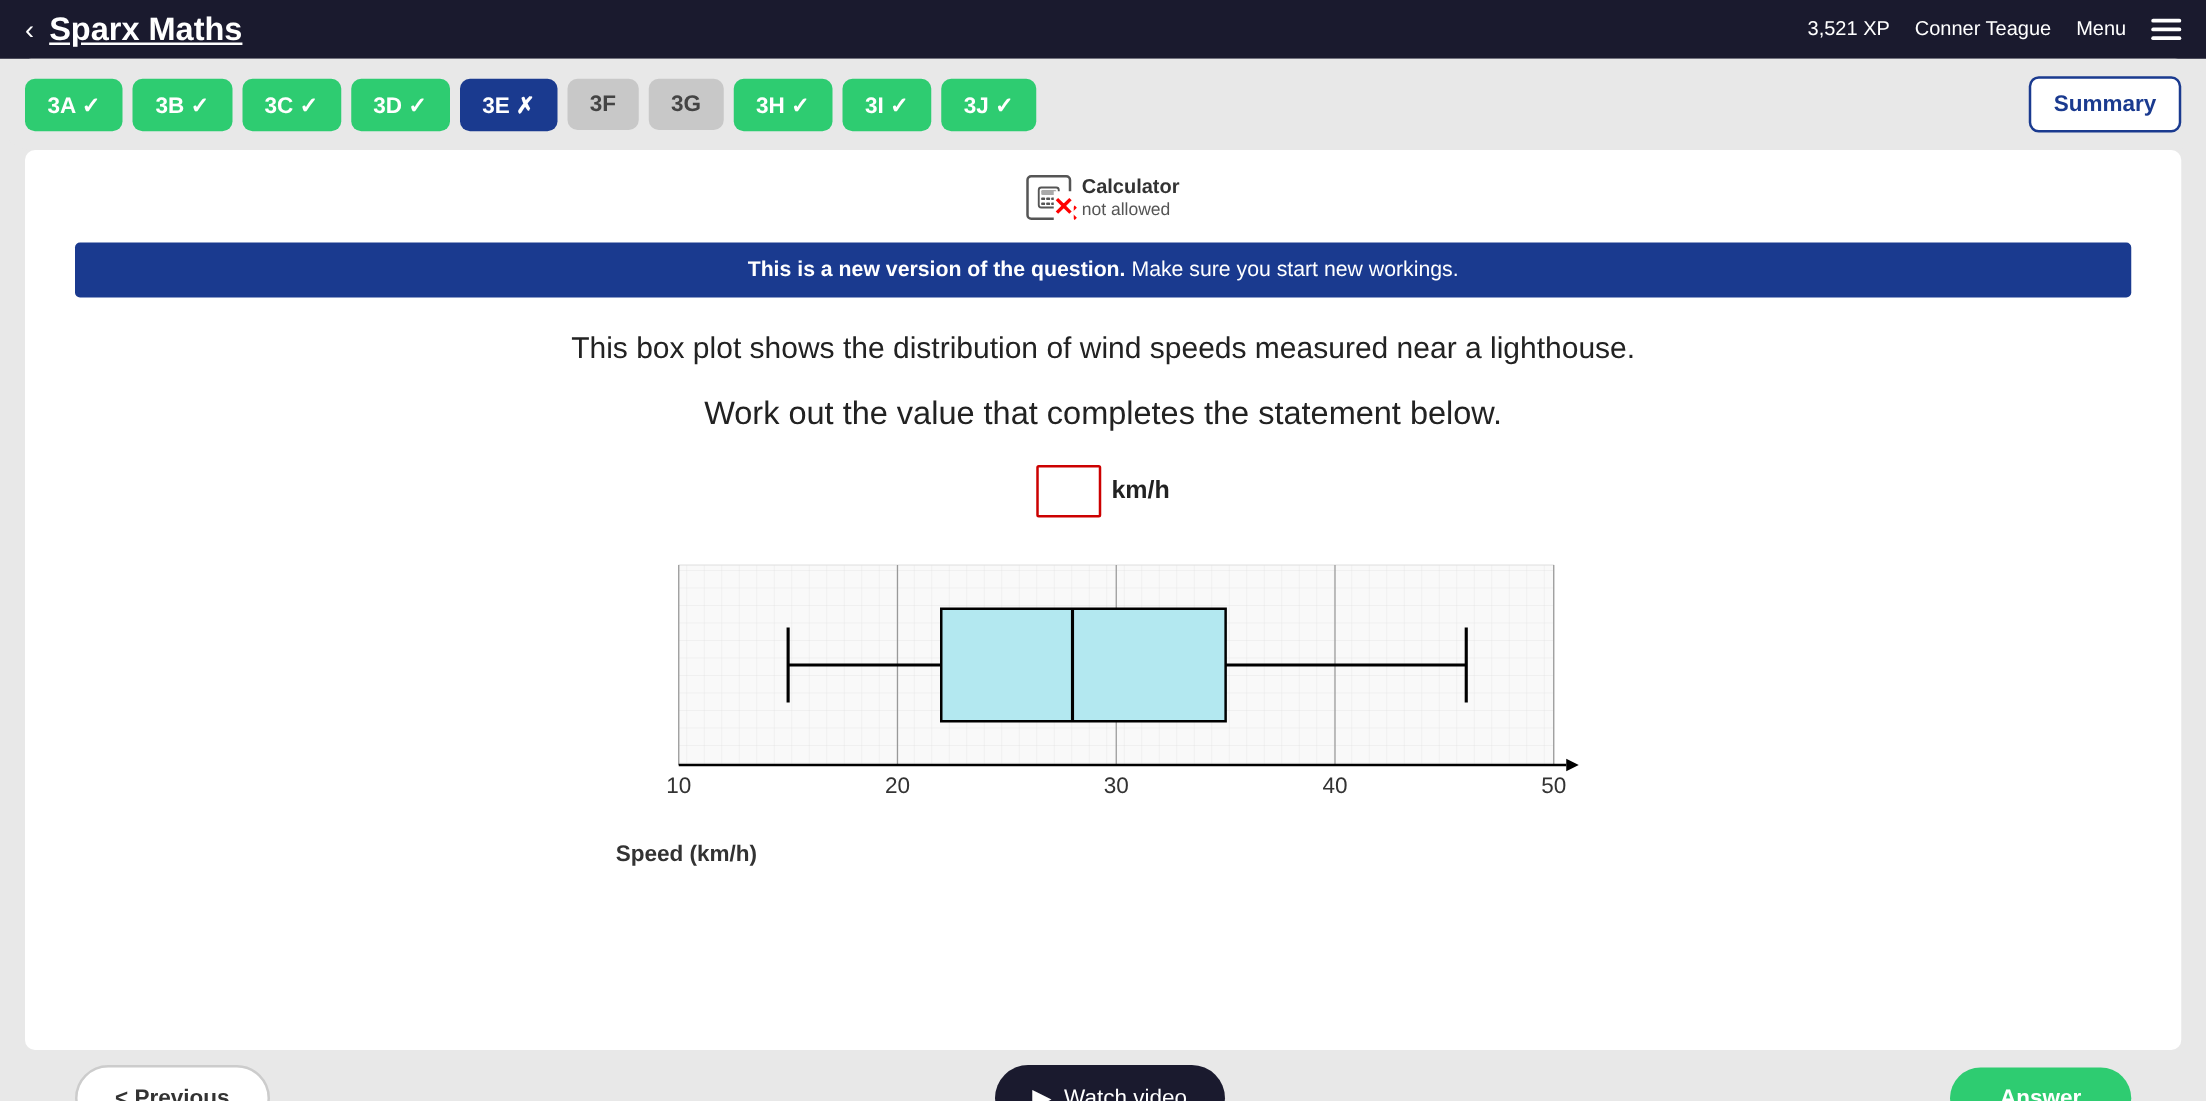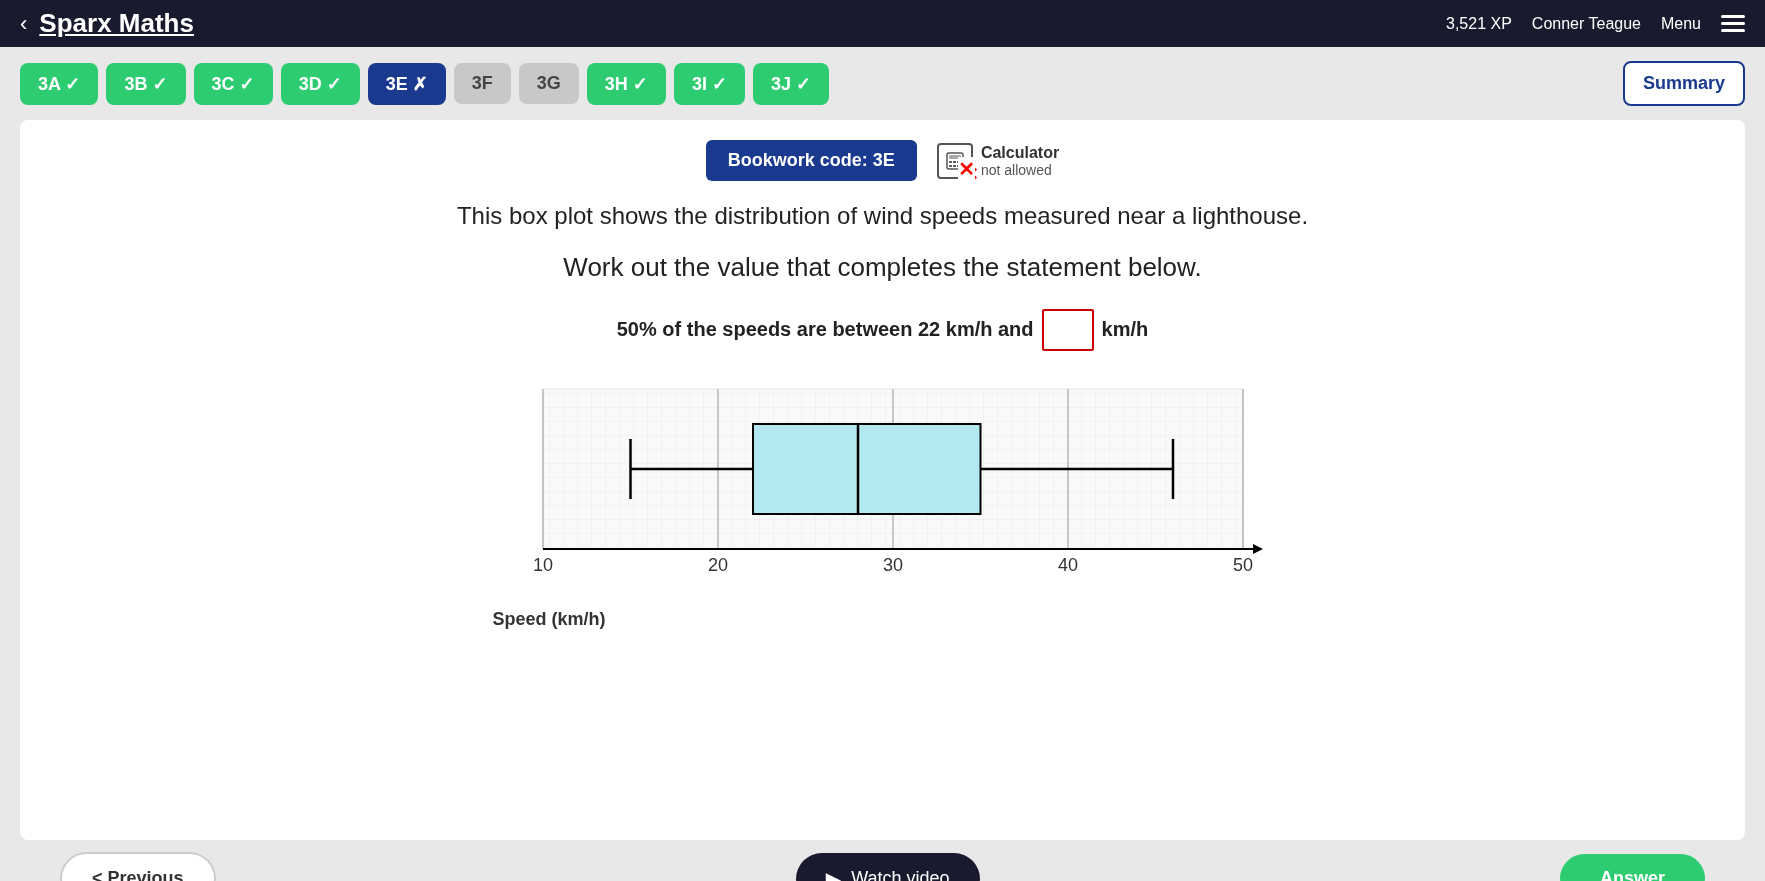--- a/index.html
+++ b/index.html
@@ -264,21 +264,20 @@
     <button class="tab tab-plain">3G</button>
     <button class="tab tab-green">3H ✓</button>
     <button class="tab tab-green">3I ✓</button>
     <button class="tab tab-green">3J ✓</button>
     <button class="tab tab-summary">Summary</button>
   </div>
 
   <div class="content-area">
 
     <div class="bookwork-row">
-      <div class="bookwork-code">Bookwork code: 3E</div>
       <div class="calculator-info">
         <div class="calc-icon">
           <svg width="20" height="20" viewBox="0 0 20 20" fill="none">
             <rect x="2" y="2" width="16" height="16" rx="2" stroke="#555" stroke-width="1.5" fill="white"></rect>
             <rect x="4" y="4" width="12" height="4" rx="1" fill="#aaa"></rect>
             <rect x="4" y="10" width="3" height="2" rx="0.5" fill="#555"></rect>
             <rect x="8" y="10" width="3" height="2" rx="0.5" fill="#555"></rect>
             <rect x="12" y="10" width="3" height="2" rx="0.5" fill="#555"></rect>
             <rect x="4" y="14" width="3" height="2" rx="0.5" fill="#555"></rect>
             <rect x="8" y="14" width="3" height="2" rx="0.5" fill="#555"></rect>
@@ -286,26 +285,29 @@
           </svg>
           <span style="position:absolute;bottom:-6px;right:-8px;color:red;font-size:18px;font-weight:bold;background:white;line-height:1;">✕</span>
         </div>
         <div>
           <div style="font-weight:bold;font-size:16px;">Calculator</div>
           <div style="font-size:14px;color:#555;">not allowed</div>
         </div>
       </div>
     </div>
 
+    <div class="new-version-banner">
+      <strong>This is a new version of the question.</strong>
+      <span> Make sure you start new workings.</span>
+    </div>
 
     <div class="question-text">This box plot shows the distribution of wind speeds measured near a lighthouse.</div>
     <div class="question-text" style="font-size:26px;margin-bottom:24px;">Work out the value that completes the statement below.</div>
 
     <div class="statement-row">
-      <span>50% of the speeds are between 22 km/h and</span>
       <span class="answer-box"></span>
       <span>km/h</span>
     </div>
 
     <div class="chart-container">
       <div class="chart-svg-wrapper">
         <svg width="780" height="220" viewBox="0 0 780 220">
 
           <rect x="50" y="10" width="700" height="160" fill="#f9f9f9" stroke="#ccc" stroke-width="0.5"></rect>
 

